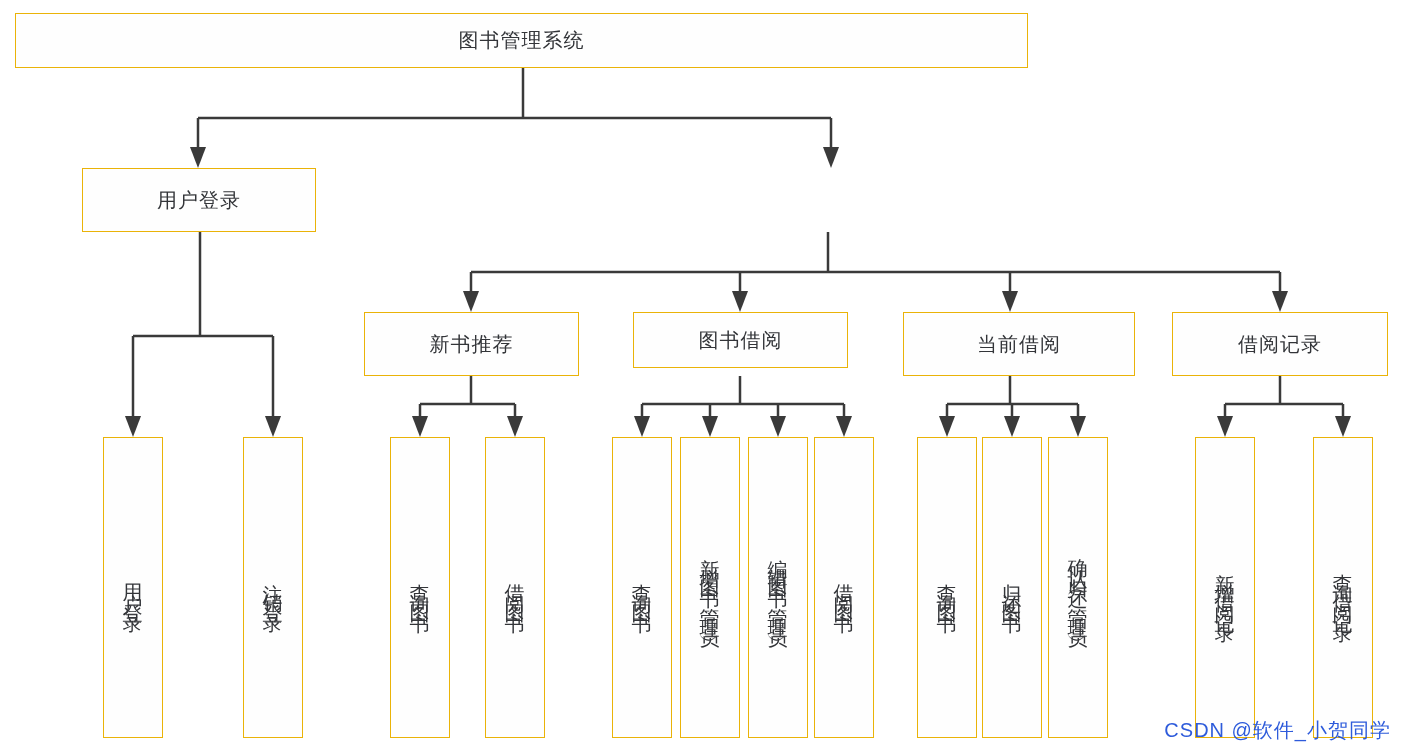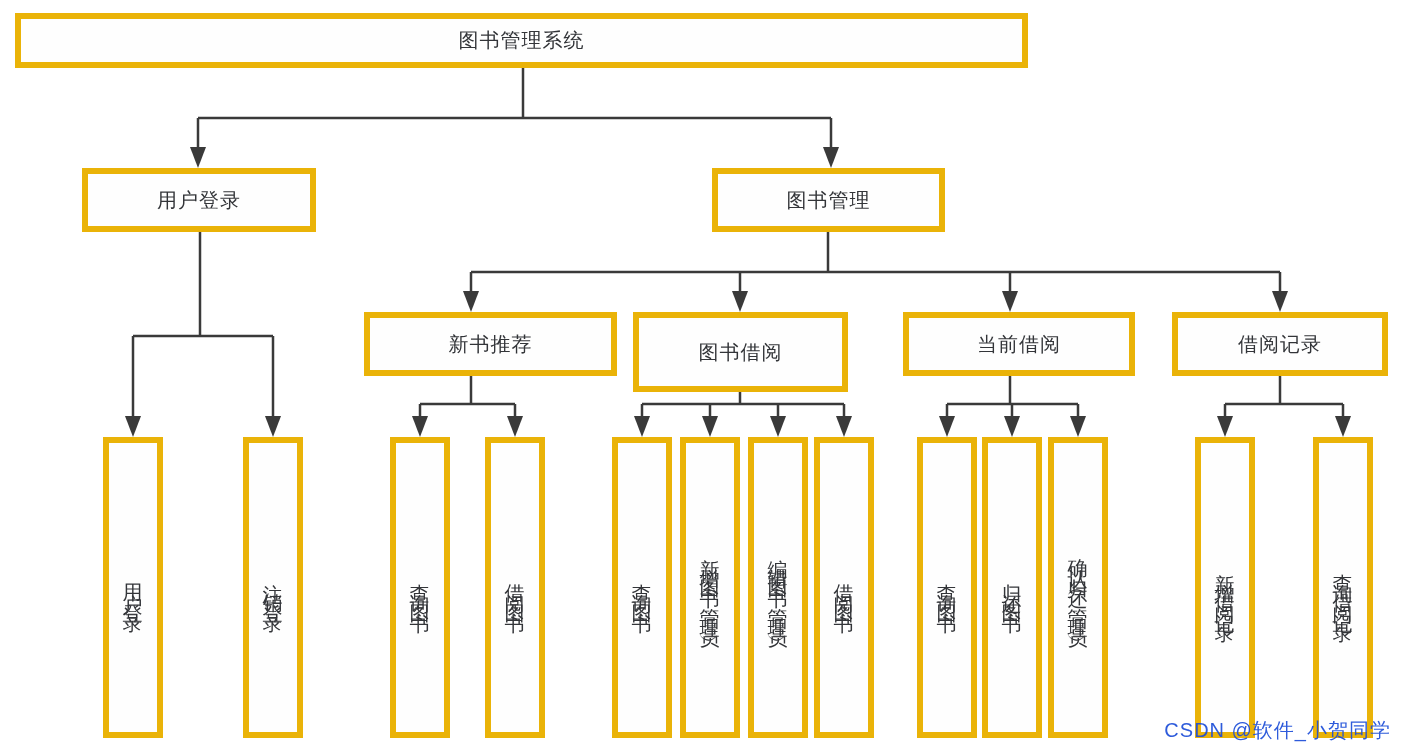--- a/index.html
+++ b/index.html
@@ -3,21 +3,21 @@
 <meta charset="utf-8">
 <style>
   html,body { margin:0; padding:0; background:#ffffff; }
   .canvas {
     position:relative; width:1405px; height:747px; background:#ffffff;
     font-family:"Liberation Sans", sans-serif; overflow:hidden;
   }
   svg.connectors { position:absolute; left:0; top:0; z-index:1; }
   .node {
     position:absolute; box-sizing:border-box; z-index:2;
-    background:#fefefe; border:6px solid #eab308;
+    background:#fefefe; border:1px solid #eab308;
     display:flex; align-items:center; justify-content:center;
     color:#333539; font-size:20px; letter-spacing:1px; text-align:center;
   }
   .vnode span {
     writing-mode:vertical-rl; text-orientation:mixed;
     letter-spacing:10px; line-height:1; display:block;
   }
   .watermark {
     position:absolute; right:14px; bottom:3px; z-index:6;
     font-size:20px; color:#1d4ed8; opacity:0.92; letter-spacing:1px;
@@ -95,28 +95,25 @@
     </g>
   </svg>
 
   <div class="node" style="left:15px; top:13px; width:1013px; height:55px;">
     <span>图书管理系统</span>
   </div>
 
   <div class="node" style="left:82px; top:168px; width:234px; height:64px;">
     <span>用户登录</span>
   </div>
-  <div class="node" style="left:712px; top:168px; width:233px; height:64px;">
-    <span>图书管理</span>
-  </div>
 
-  <div class="node" style="left:364px; top:312px; width:253px; height:64px;">
+  <div class="node" style="left:364px; top:312px; width:215px; height:64px;">
     <span>新书推荐</span>
   </div>
-  <div class="node" style="left:633px; top:312px; width:215px; height:80px;">
+  <div class="node" style="left:633px; top:312px; width:215px; height:56px;">
     <span>图书借阅</span>
   </div>
   <div class="node" style="left:903px; top:312px; width:232px; height:64px;">
     <span>当前借阅</span>
   </div>
   <div class="node" style="left:1172px; top:312px; width:216px; height:64px;font-family:Liberation Mono, monospace;">
     <span>借阅记录</span>
   </div>
 
   <div class="node vnode" style="left:103px; top:437px; width:60px; height:301px;">

